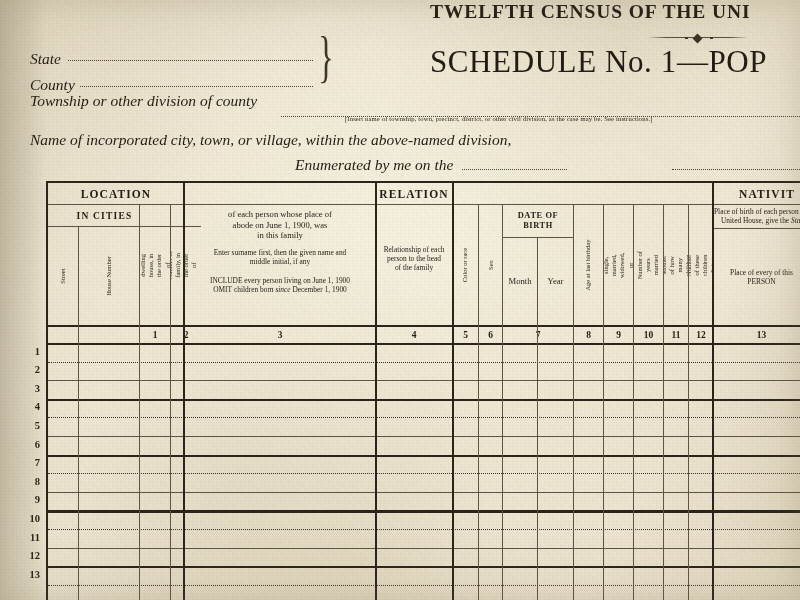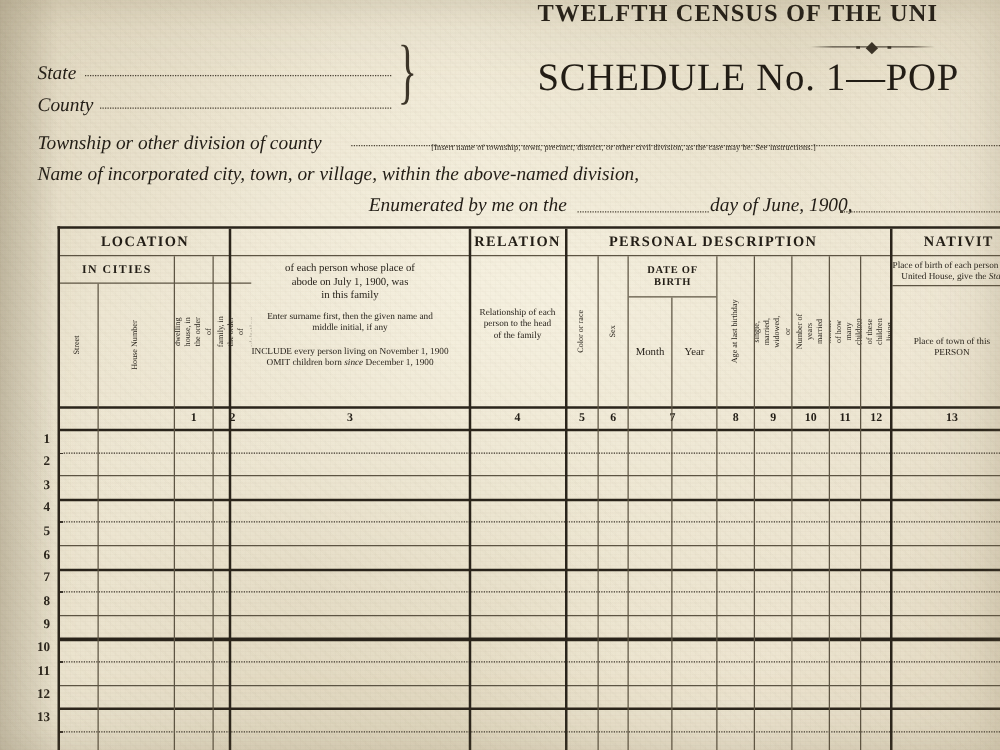--- a/index.html
+++ b/index.html
@@ -142,60 +142,58 @@
   <div class="mast-sched">SCHEDULE No. 1—POP</div>
 
   <div class="fld-label" style="left:30px; top:50px;">State</div>
   <div class="dots" style="left:68px; top:48px; width:245px;"></div>
 
   <div class="fld-label" style="left:30px; top:76px;">County</div>
   <div class="dots" style="left:80px; top:74px; width:233px;"></div>
 
   <div class="brace">}</div>
 
-  <div class="fld-label" style="left:30px; top:106px;">Township or other division of county</div>
+  <div class="fld-label" style="left:30px; top:92px;">Township or other division of county</div>
   <div class="dots" style="left:281px; top:104px; width:519px;"></div>
   <div class="instr" style="left:345px; top:115px;">[Insert name of township, town, precinct, district, or other civil division, as the case may be.   See instructions.]</div>
 
   <div class="fld-label" style="left:30px; top:131px;">Name of incorporated city, town, or village, within the above-named division,</div>
 
   <div class="fld-label" style="left:295px; top:156px;">Enumerated by me on the</div>
   <div class="dots" style="left:462px; top:157px; width:105px;"></div>
-  <div class="fld-label" style="left:568px; top:156px;">day of June, 1900,</div>
   <div class="dots" style="left:672px; top:157px; width:128px;"></div>
 
   <div id="table">
 
     <div class="cell grp" style="left:0;   top:0;   width:136px; height:21px;">LOCATION</div>
     <div class="cell grp" style="left:328px; top:0; width:76px;  height:21px;">RELATION</div>
-    <div class="cell grp" style="left:405px; top:0; width:235px; height:21px;">PERSONAL DESCRIPTION</div>
     <div class="cell grp" style="left:641px; top:0; width:170px; height:21px; justify-content:flex-start; padding-left:50px;">NATIVIT</div>
 
-    <div class="cell grp-sm" style="left:0; top:22px; width:91px; height:21px;">IN CITIES</div>
+    <div class="cell grp-sm" style="left:11px; top:22px; width:91px; height:21px;">IN CITIES</div>
 
     <div class="cell" style="left:0;  top:44px; width:30px; height:98px;">
       <span class="rot">Street</span>
     </div>
     <div class="cell" style="left:31px; top:44px; width:59px; height:98px;">
       <span class="rot">House Number</span>
     </div>
     <div class="cell" style="left:92px; top:22px; width:30px; height:120px;">
       <span class="rot" style="width:110px; white-space:normal;">Number of dwelling house, in the order of visitation</span>
     </div>
     <div class="cell" style="left:123px; top:22px; width:30px; height:120px;">
       <span class="rot" style="width:110px; white-space:normal;">Number of family, in the order of visitation</span>
     </div>
 
     <div style="position:absolute; left:137px; top:26px; width:190px; text-align:center;">
       <div class="sub-b">of each person whose place of</div>
-      <div class="sub-b">abode on July 1, 1900, was</div>
+      <div class="sub-b">abode on June 1, 1900, was</div>
       <div class="sub-b">in this family</div>
       <div class="sub" style="margin-top:7px;">Enter surname first, then the given name and</div>
       <div class="sub">middle initial, if any</div>
-      <div class="sub" style="margin-top:10px;"><span class="sc">INCLUDE</span><span> every person living on November 1, 1900</span></div>
+      <div class="sub" style="margin-top:10px;"><span class="sc">INCLUDE</span><span> every person living on June 1, 1900</span></div>
       <div class="sub"><span class="sc">OMIT</span><span> children born </span><span class="it">since</span><span> December 1, 1900</span></div>
     </div>
 
     <div style="position:absolute; left:328px; top:62px; width:76px; text-align:center;">
       <div class="sub">Relationship of each</div>
       <div class="sub">person to the head</div>
       <div class="sub">of the family</div>
     </div>
 
     <div class="cell" style="left:405px; top:22px; width:25px; height:120px;">
@@ -225,21 +223,21 @@
       <span class="rot" style="width:112px; white-space:normal;">Number of these children living</span>
     </div>
 
     <div style="position:absolute; left:666px; top:24px; width:150px; text-align:left;">
       <div class="sub" style="white-space:nowrap;">Place of birth of each person and parents of ea</div>
       <div class="sub" style="white-space:nowrap; padding-left:7px;"><span>United House, give the </span><span class="it">State</span></div>
     </div>
 
     <div class="cell" style="left:666px; top:46px; width:95px; height:96px;">
       <div class="sub">
-        <span>Place of town of this</span><br><span class="sc">PERSON</span>
+        <span>Place of every of this</span><br><span class="sc">PERSON</span>
       </div>
     </div>
 
     <div class="cell num" style="left:92px;  top:143px; width:30px;  height:17px;">1</div>
     <div class="cell num" style="left:123px; top:143px; width:30px;  height:17px;">2</div>
     <div class="cell num" style="left:137px; top:143px; width:190px; height:17px;">3</div>
     <div class="cell num" style="left:328px; top:143px; width:76px;  height:17px;">4</div>
     <div class="cell num" style="left:405px; top:143px; width:25px;  height:17px;">5</div>
     <div class="cell num" style="left:431px; top:143px; width:23px;  height:17px;">6</div>
     <div class="cell num" style="left:455px; top:143px; width:70px;  height:17px;">7</div>

